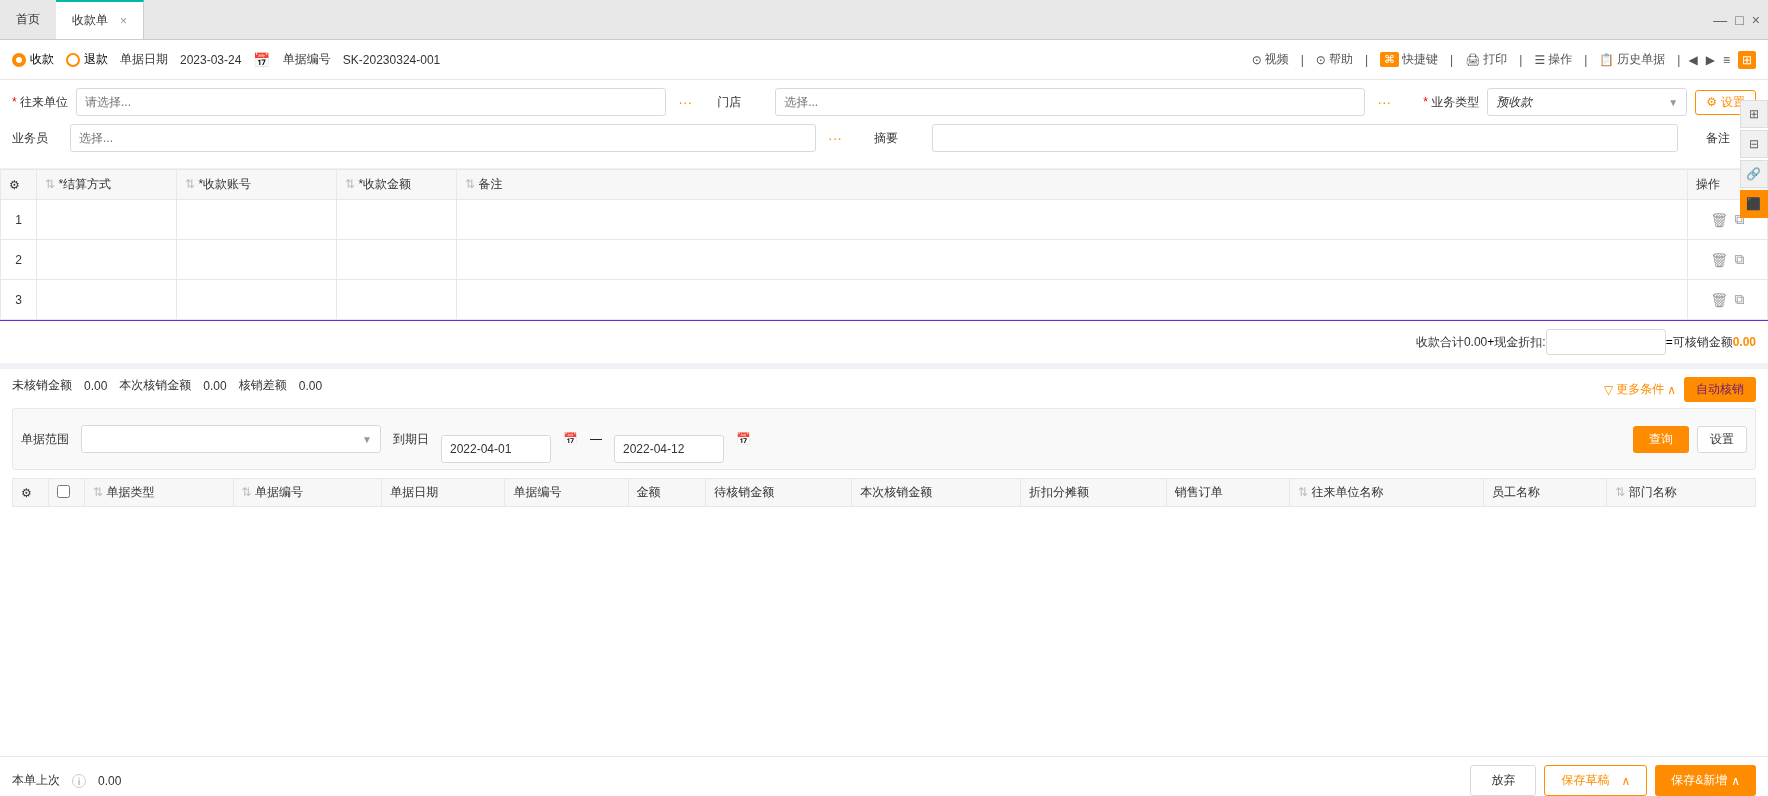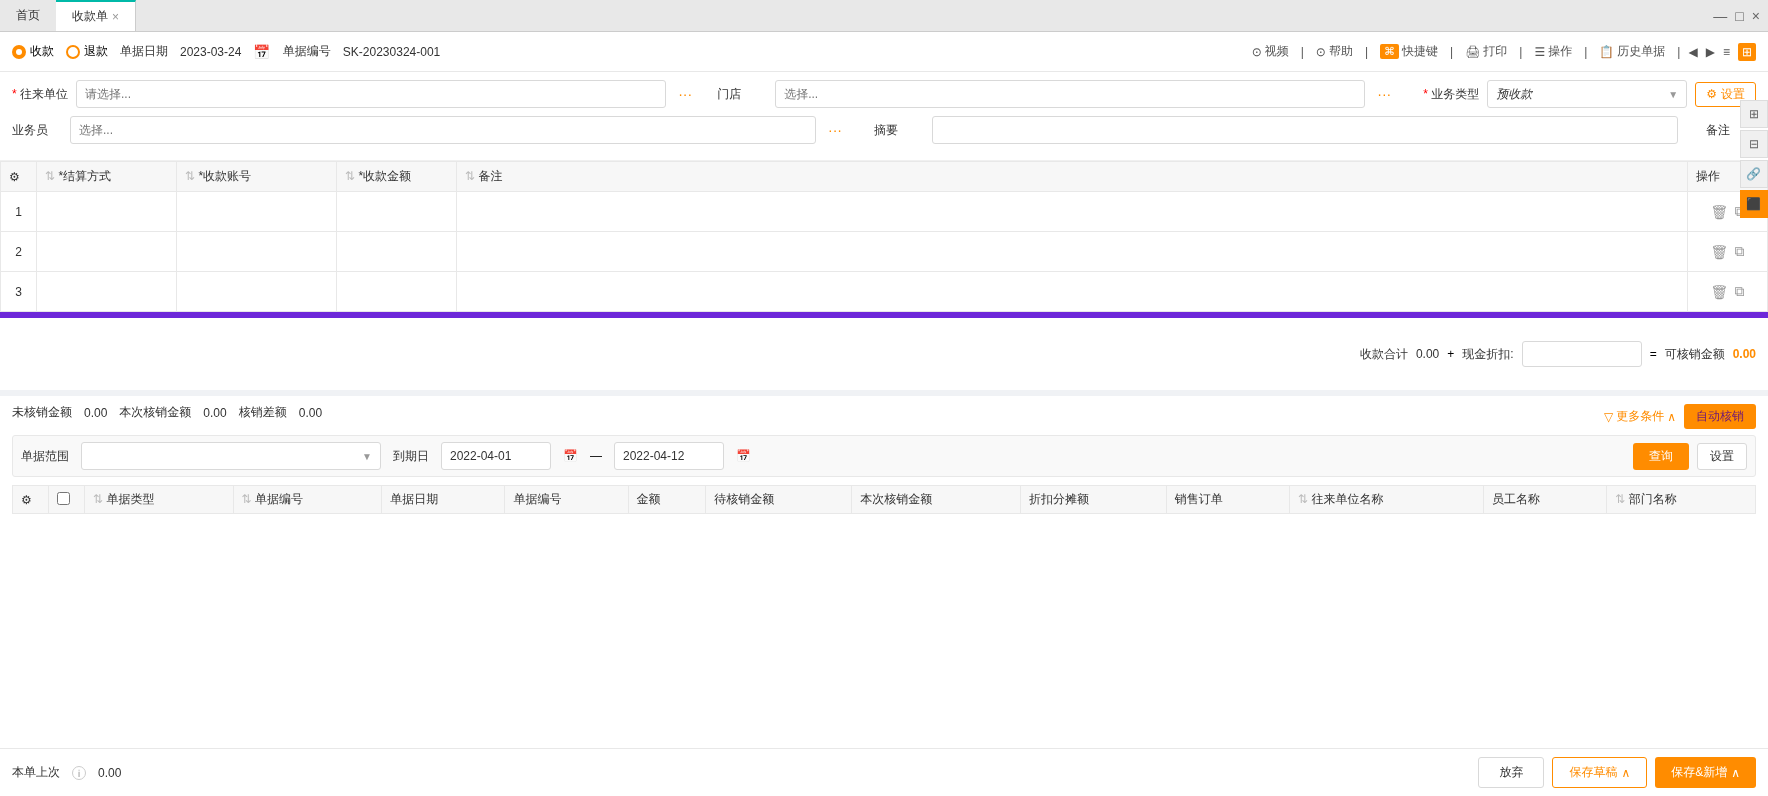--- a/index.html
+++ b/index.html
@@ -1,31 +1,31 @@
 <!DOCTYPE html>
 <html><head>
   <meta charset="utf-8">
   <style>
     * { box-sizing: border-box; margin: 0; padding: 0; font-family: 'Microsoft YaHei', Arial, sans-serif; font-size: 12px; }
     body { background: #f0f2f5; width: 1768px; height: 796px; overflow: hidden; }
 
     
     .tab-bar {
-      display: flex; align-items: center; background: #e8e8e8; height: 32px;
+      display: flex; align-items: center; background: #e8e8e8; height: 40px;
       border-bottom: 1px solid #ccc;
     }
     .tab-home {
       padding: 0 16px; height: 100%; display: flex; align-items: center;
       background: #e8e8e8; color: #333; cursor: pointer; font-size: 13px;
     }
     .tab-active {
       padding: 0 16px; height: 100%; display: flex; align-items: center;
       background: #fff; color: #333; cursor: pointer; font-size: 13px;
       border-right: 1px solid #ccc; border-top: 2px solid #00b9a8;
-      gap: 4px;
+      gap: 12px;
     }
     .tab-close { color: #999; font-size: 12px; cursor: pointer; }
     .tab-bar-right { margin-left: auto; display: flex; align-items: center; padding-right: 8px; gap: 8px; color: #666; }
     .tab-bar-right span { cursor: pointer; font-size: 14px; }
 
     
     .main-content { background: #fff; display: flex; flex-direction: column; height: calc(796px - 32px); }
 
     
     .top-toolbar {
@@ -83,40 +83,40 @@
     .col-actions { display: flex; align-items: center; justify-content: center; gap: 6px; padding: 0 8px; }
     .action-icon { color: #999; cursor: pointer; font-size: 14px; }
     .gear-col { width: 36px; text-align: center; }
     .col-settle { width: 140px; }
     .col-account { width: 160px; }
     .col-amount { width: 120px; }
     .col-op { width: 80px; }
 
     
     .summary-bar {
-      display: flex; align-items: center; justify-content: flex-end; padding: 23px 12px;
-      gap: 8px; background: #fff; border-top: 6px solid #6d28d9;
+      display: flex; align-items: center; justify-content: flex-end; padding: 8px 12px;
+      background: #fff; border-top: 1px solid #6d28d9;
     }
     .summary-label { color: #333; }
     .summary-value { color: #333; }
     .summary-orange { color: #ff8c00; font-weight: bold; }
     .summary-input { width: 120px; height: 26px; border: 1px solid #d9d9d9; border-radius: 3px; padding: 0 6px; }
 
     
     .verify-section { background: #fff; border-top: 6px solid #f0f2f5; padding: 8px 12px; flex: 1; display: flex; flex-direction: column; overflow: hidden; }
     .verify-title { display: flex; align-items: center; gap: 12px; margin-bottom: 8px; }
     .verify-title-text { font-size: 14px; font-weight: bold; color: #333; }
     .verify-tab { color: #ff8c00; cursor: pointer; font-size: 12px; }
     .verify-stats { display: flex; align-items: center; gap: 12px; margin-bottom: 8px; color: #333; }
 
     
     .filter-row { display: flex; align-items: center; gap: 12px; margin-bottom: 8px; background: #f9f9f9; padding: 6px 8px; border: 1px solid #e8e8e8; border-radius: 3px; }
     .filter-label { color: #333; white-space: nowrap; }
     .filter-select { height: 28px; border: 1px solid #d9d9d9; border-radius: 3px; padding: 0 8px; width: 200px; cursor: pointer; background: #fff; display: flex; align-items: center; justify-content: space-between; }
-    .filter-date-input { height: 28px; border: 1px solid #d9d9d9; border-radius: 3px; padding: 0 8px; width: 110px; color: #333; }
+    .filter-date-input { height: 28px; border: 1px solid #d9d9d9; border-radius: 3px; padding: 0 8px; width: 110px; color: #333; margin-top: 20px; }
     .filter-right { margin-left: auto; display: flex; gap: 8px; }
     .query-btn { background: #ff8c00; color: #fff; border: none; border-radius: 3px; padding: 4px 16px; cursor: pointer; font-size: 12px; }
     .settings-btn2 { border: 1px solid #d9d9d9; color: #333; background: #fff; border-radius: 3px; padding: 4px 12px; cursor: pointer; }
     .more-conditions { color: #ff8c00; cursor: pointer; display: flex; align-items: center; gap: 3px; }
     .auto-verify-btn { background: #ff8c00; color: #701a75; border: none; border-radius: 3px; padding: 4px 12px; cursor: pointer; }
 
     
     .bottom-table { width: 100%; border-collapse: collapse; flex: 1; overflow: auto; }
     .bottom-table th {
       background: #f7f7f7; border: 1px solid #e8e8e8; padding: 5px 8px;
@@ -125,21 +125,21 @@
 
     
     .footer {
       display: flex; align-items: center; padding: 8px 12px; background: #fff;
       border-top: 1px solid #e8e8e8; gap: 12px; height: 48px;
     }
     .footer-label { color: #333; }
     .footer-value { color: #333; }
     .footer-right { margin-left: auto; display: flex; gap: 8px; }
     .btn-discard { border: 1px solid #d9d9d9; background: #fff; color: #333; border-radius: 3px; padding: 6px 20px; cursor: pointer; font-size: 12px; }
-    .btn-save-draft { border: 1px solid #ff8c00; background: #fff; color: #ff8c00; border-radius: 3px; padding: 6px 16px; cursor: pointer; font-size: 12px; display: flex; align-items: center; gap: 4px; }
+    .btn-save-draft { border: 1px solid #ff8c00; background: #fff; color: #ff8c00; border-radius: 3px; padding: 6px 16px; cursor: pointer; font-size: 12px; display: flex; align-items: center; gap: 12px; }
     .btn-save-new { background: #ff8c00; color: #fff; border: none; border-radius: 3px; padding: 6px 16px; cursor: pointer; font-size: 12px; display: flex; align-items: center; gap: 4px; }
 
     
     .right-sidebar {
       position: fixed; right: 0; top: 100px; display: flex; flex-direction: column;
       gap: 2px; background: transparent;
     }
     .sidebar-icon {
       width: 28px; height: 28px; background: #f0f0f0; border: 1px solid #ddd;
       display: flex; align-items: center; justify-content: center; cursor: pointer;

